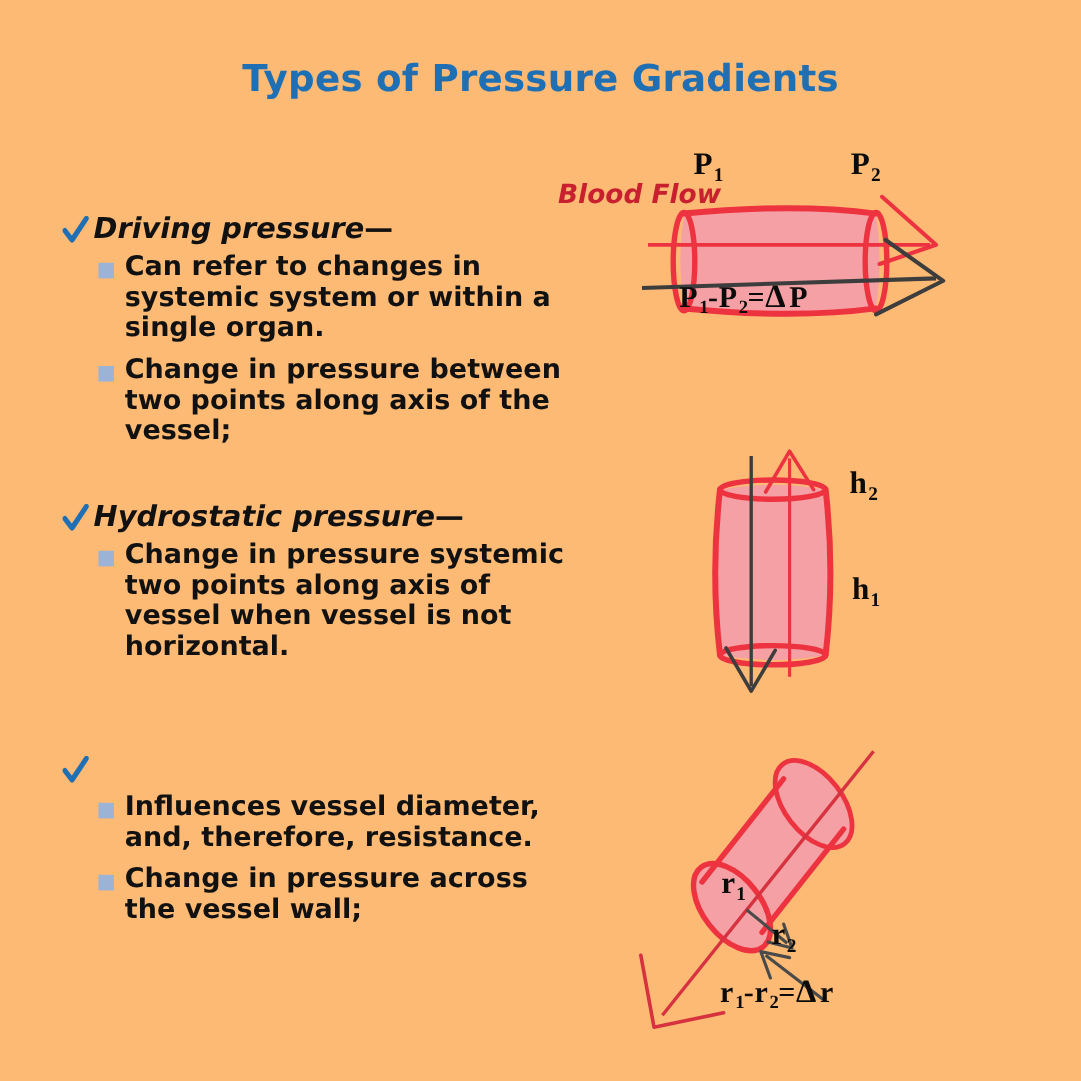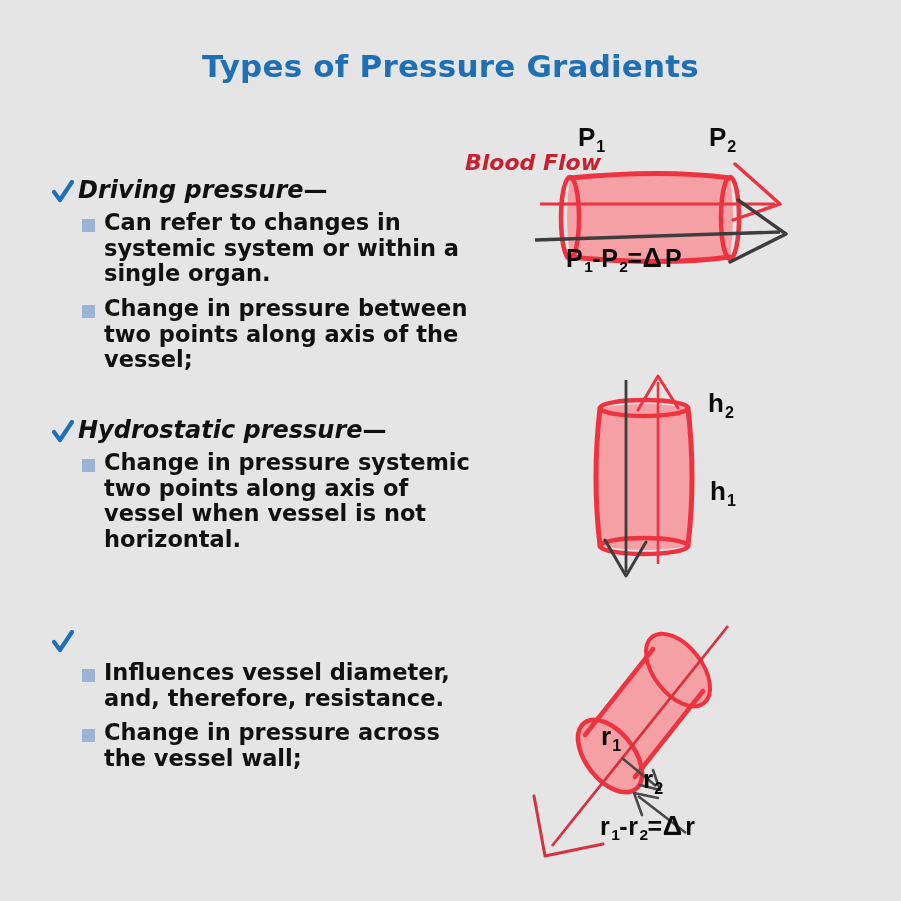--- a/index.html
+++ b/index.html
@@ -4,21 +4,21 @@
 <style>
   html, body {
     margin: 0;
     padding: 0;
     background: #ffffff;
   }
   #slide {
     position: relative;
     width: 901px;
     height: 901px;
-    background: #e5e5e5;
+    background: #fdba74;
     overflow: hidden;
     font-family: "DejaVu Sans", sans-serif;
   }
 
   
   #title {
     position: absolute;
     left: 0;
     top: 48px;
     width: 901px;
@@ -89,21 +89,21 @@
   .diagram { position: absolute; }
   #diag1 { left: 430px; top: 122px;  width: 465px; height: 180px; }
   #diag2 { left: 560px; top: 368px;  width: 310px; height: 215px; }
   #diag3 { left: 490px; top: 618px;  width: 400px; height: 270px; }
 
   .diagram svg { display: block; overflow: visible; }
 
   
   .mlabel {
     position: absolute;
-    font-family: Liberation Sans, sans-serif;
+    font-family: Liberation Serif, serif;
     font-weight: bold;
     color: #0b0b0b;
     white-space: nowrap;
     line-height: 1;
     text-align: right;
   }
   .mlabel sub {
     font-size: 62%;
     font-weight: bold;
     vertical-align: baseline;
@@ -209,21 +209,21 @@
 
     <div class="bloodflow" style="left:2px; top:28px;">Blood Flow</div>
 
     <div class="mlabel ptag" style="left:148px; top:2px;">
       <span>P</span><sub>1</sub>
     </div>
     <div class="mlabel ptag" style="left:279px; top:2px;">
       <span>P</span><sub>2</sub>
     </div>
 
-    <div class="mlabel eq" style="left:136px; top:123px;">
+    <div class="mlabel eq" style="left:136px; top:112px;">
       <span>P</span><sub>1</sub><span>-</span><span>P</span><sub>2</sub><span>=</span><span class="delta">Δ</span> <span>P</span>
     </div>
   </div>
 
   <div class="diagram" id="diag2">
     <svg width="310" height="215" viewBox="0 0 310 215">
 
       <path d="M40 40 Q33 110 40 178 Q85 186 128 178 Q135 110 128 40 Q85 32 40 40 Z" fill="#f4a0a4" stroke="none"></path>
 
       <path d="M40 40 Q32 110 40 178" fill="none" stroke="#ee3340" stroke-width="5" stroke-linecap="round"></path>

